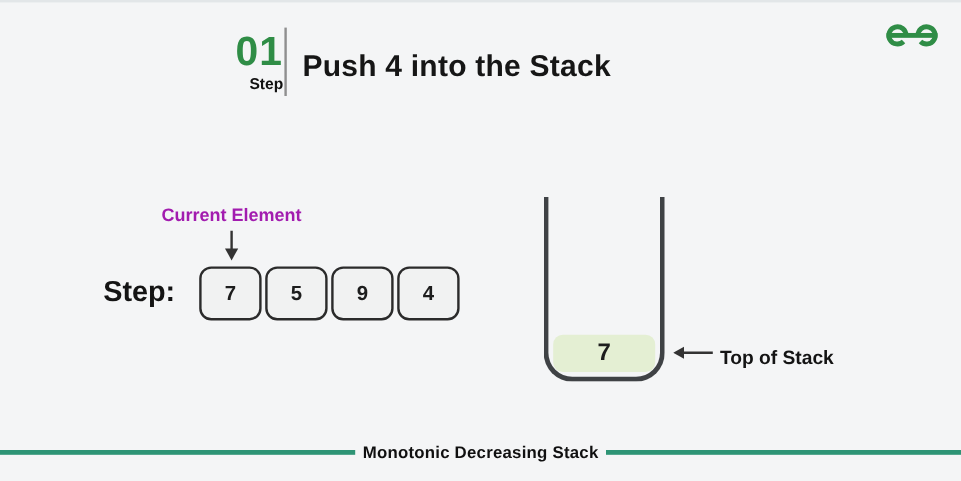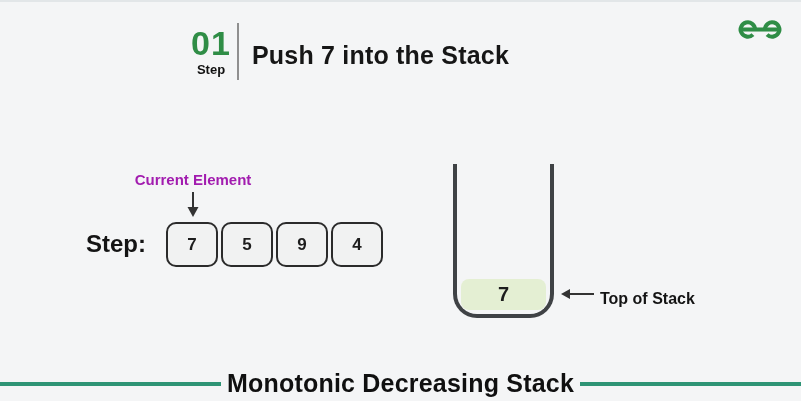--- a/index.html
+++ b/index.html
@@ -5,21 +5,21 @@
   html,body{margin:0;padding:0;}
   body{
     width:801px;height:401px;position:relative;overflow:hidden;
     background:#f4f5f6;
     font-family:"Liberation Sans", sans-serif;
     color:#1b1b1b;
   }
   .top-edge{position:absolute;top:0;left:0;right:0;height:2px;background:#e2e6e8;}
 
   
-  .step-block{position:absolute;left:186px;top:26px;width:50px;text-align:center;}
+  .step-block{position:absolute;left:186px;top:26px;width:50px;text-align:right;}
   .step-number{font-size:34px;font-weight:bold;line-height:34px;color:#2f8d46;letter-spacing:1px;}
   .step-label{font-size:13px;font-weight:bold;line-height:17px;color:#111;margin-top:1px;}
   .header-divider{position:absolute;left:237px;top:23px;width:2px;height:57px;background:#8f8f8f;}
   .page-title{position:absolute;left:252px;top:41px;font-size:25px;font-weight:bold;color:#161616;white-space:nowrap;letter-spacing:0.2px;}
   .logo{position:absolute;left:733px;top:16px;width:54px;height:27px;}
 
   
   .current-element-label{position:absolute;left:113px;top:171px;width:160px;text-align:center;font-size:15px;font-weight:bold;color:#a21caf;}
   .down-arrow{position:absolute;left:186px;top:192px;}
 
@@ -44,33 +44,33 @@
     background:#e4efd3;border-radius:8px;
     display:flex;align-items:center;justify-content:center;
     font-size:20px;font-weight:bold;color:#1d1d1d;
   }
   .left-arrow{position:absolute;left:561px;top:287px;}
   .top-of-stack-label{position:absolute;left:600px;top:290px;font-size:16px;font-weight:bold;color:#141414;white-space:nowrap;}
 
   
   .footer{position:absolute;left:0;right:0;top:369px;display:flex;align-items:center;}
   .footer-line{flex:1;height:4px;background:#2e9475;}
-  .footer-caption{margin:0 6px;font-size:25px;font-weight:bold;color:#101010;white-space:nowrap;letter-spacing:0.2px;}
+  .footer-caption{margin:0 6px;font-size:14px;font-weight:bold;color:#101010;white-space:nowrap;letter-spacing:0.2px;}
 </style>
 </head>
 <body>
 
 <div class="top-edge"></div>
 
 <div class="step-block">
   <div class="step-number">01</div>
   <div class="step-label">Step</div>
 </div>
 <div class="header-divider"></div>
-<div class="page-title">Push 7 into the Stack</div>
+<div class="page-title">Push 4 into the Stack</div>
 
 <div class="logo">
   <svg width="54" height="27" viewBox="0 0 120 60" xmlns="http://www.w3.org/2000/svg">
     <g stroke="#2f8d46" stroke-width="9" fill="none">
       <path d="M 49 30 A 16 16 0 1 0 44.3 41.3"></path>
       <path d="M 71 30 A 16 16 0 1 1 75.7 41.3"></path>
     </g>
     <rect x="13" y="25.5" width="94" height="9" fill="#2f8d46"></rect>
   </svg>
 </div>

